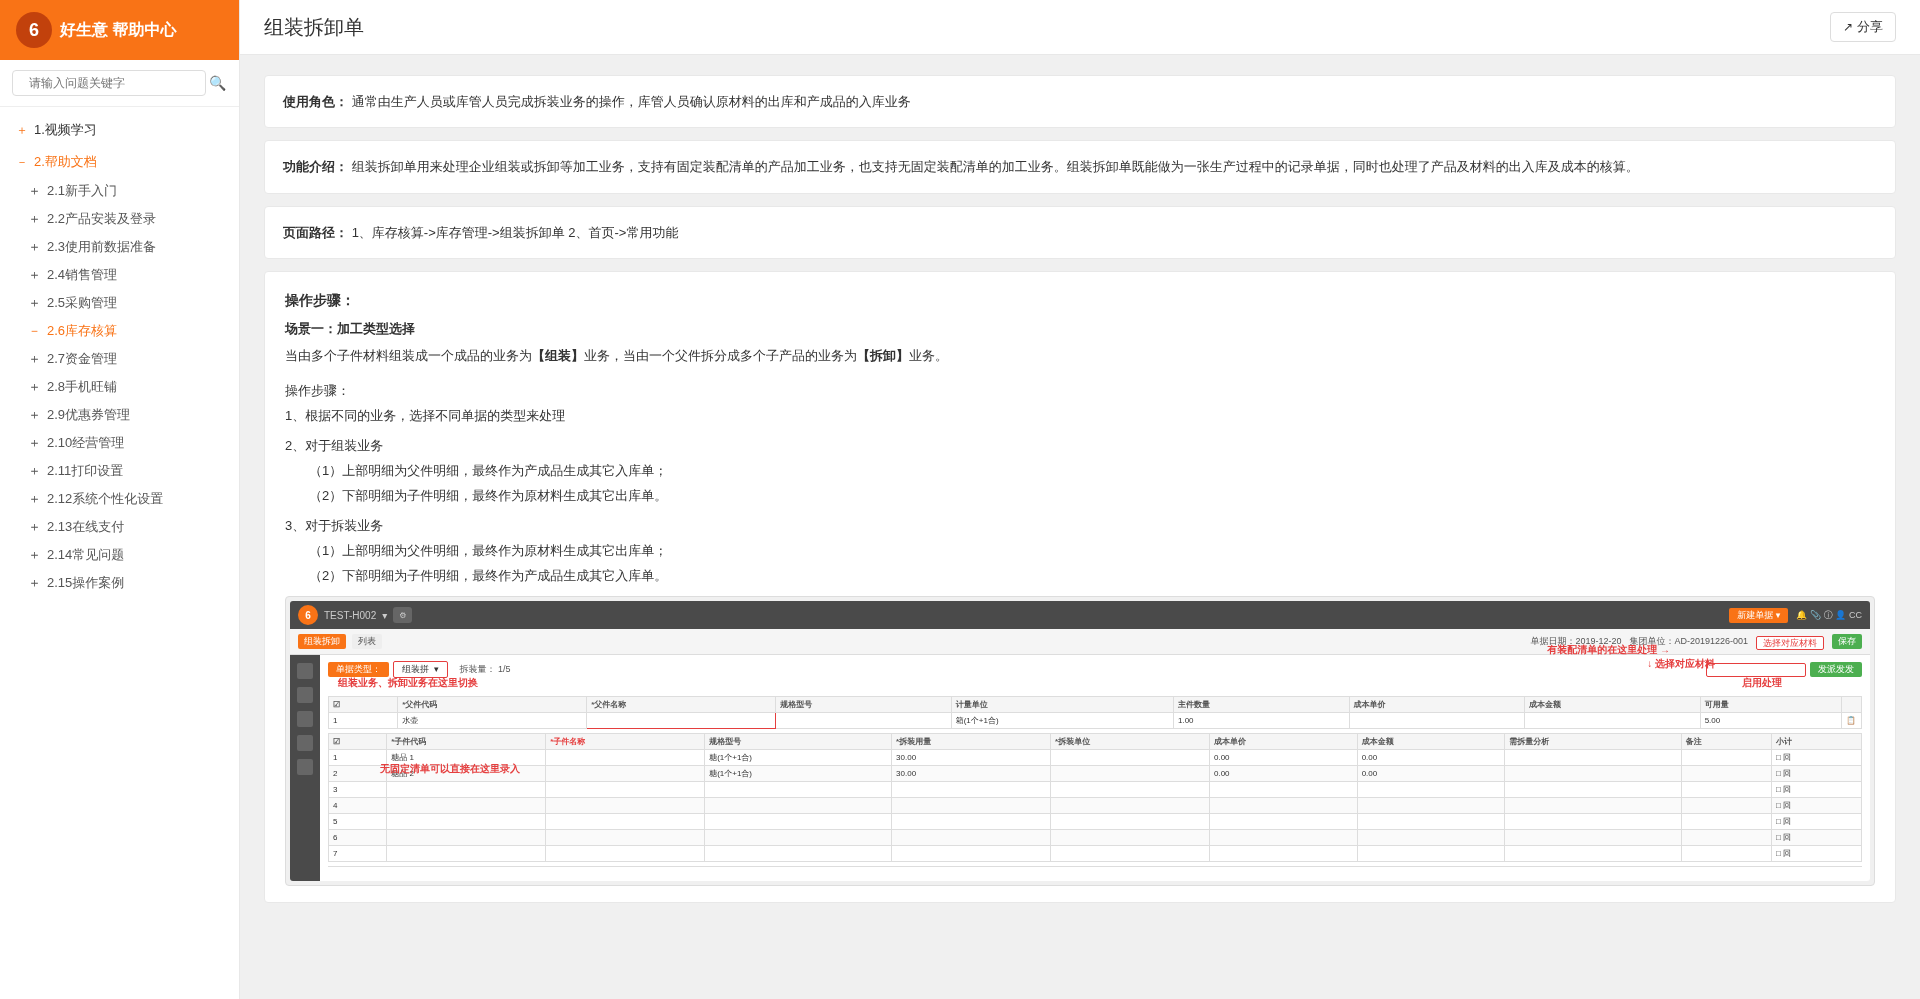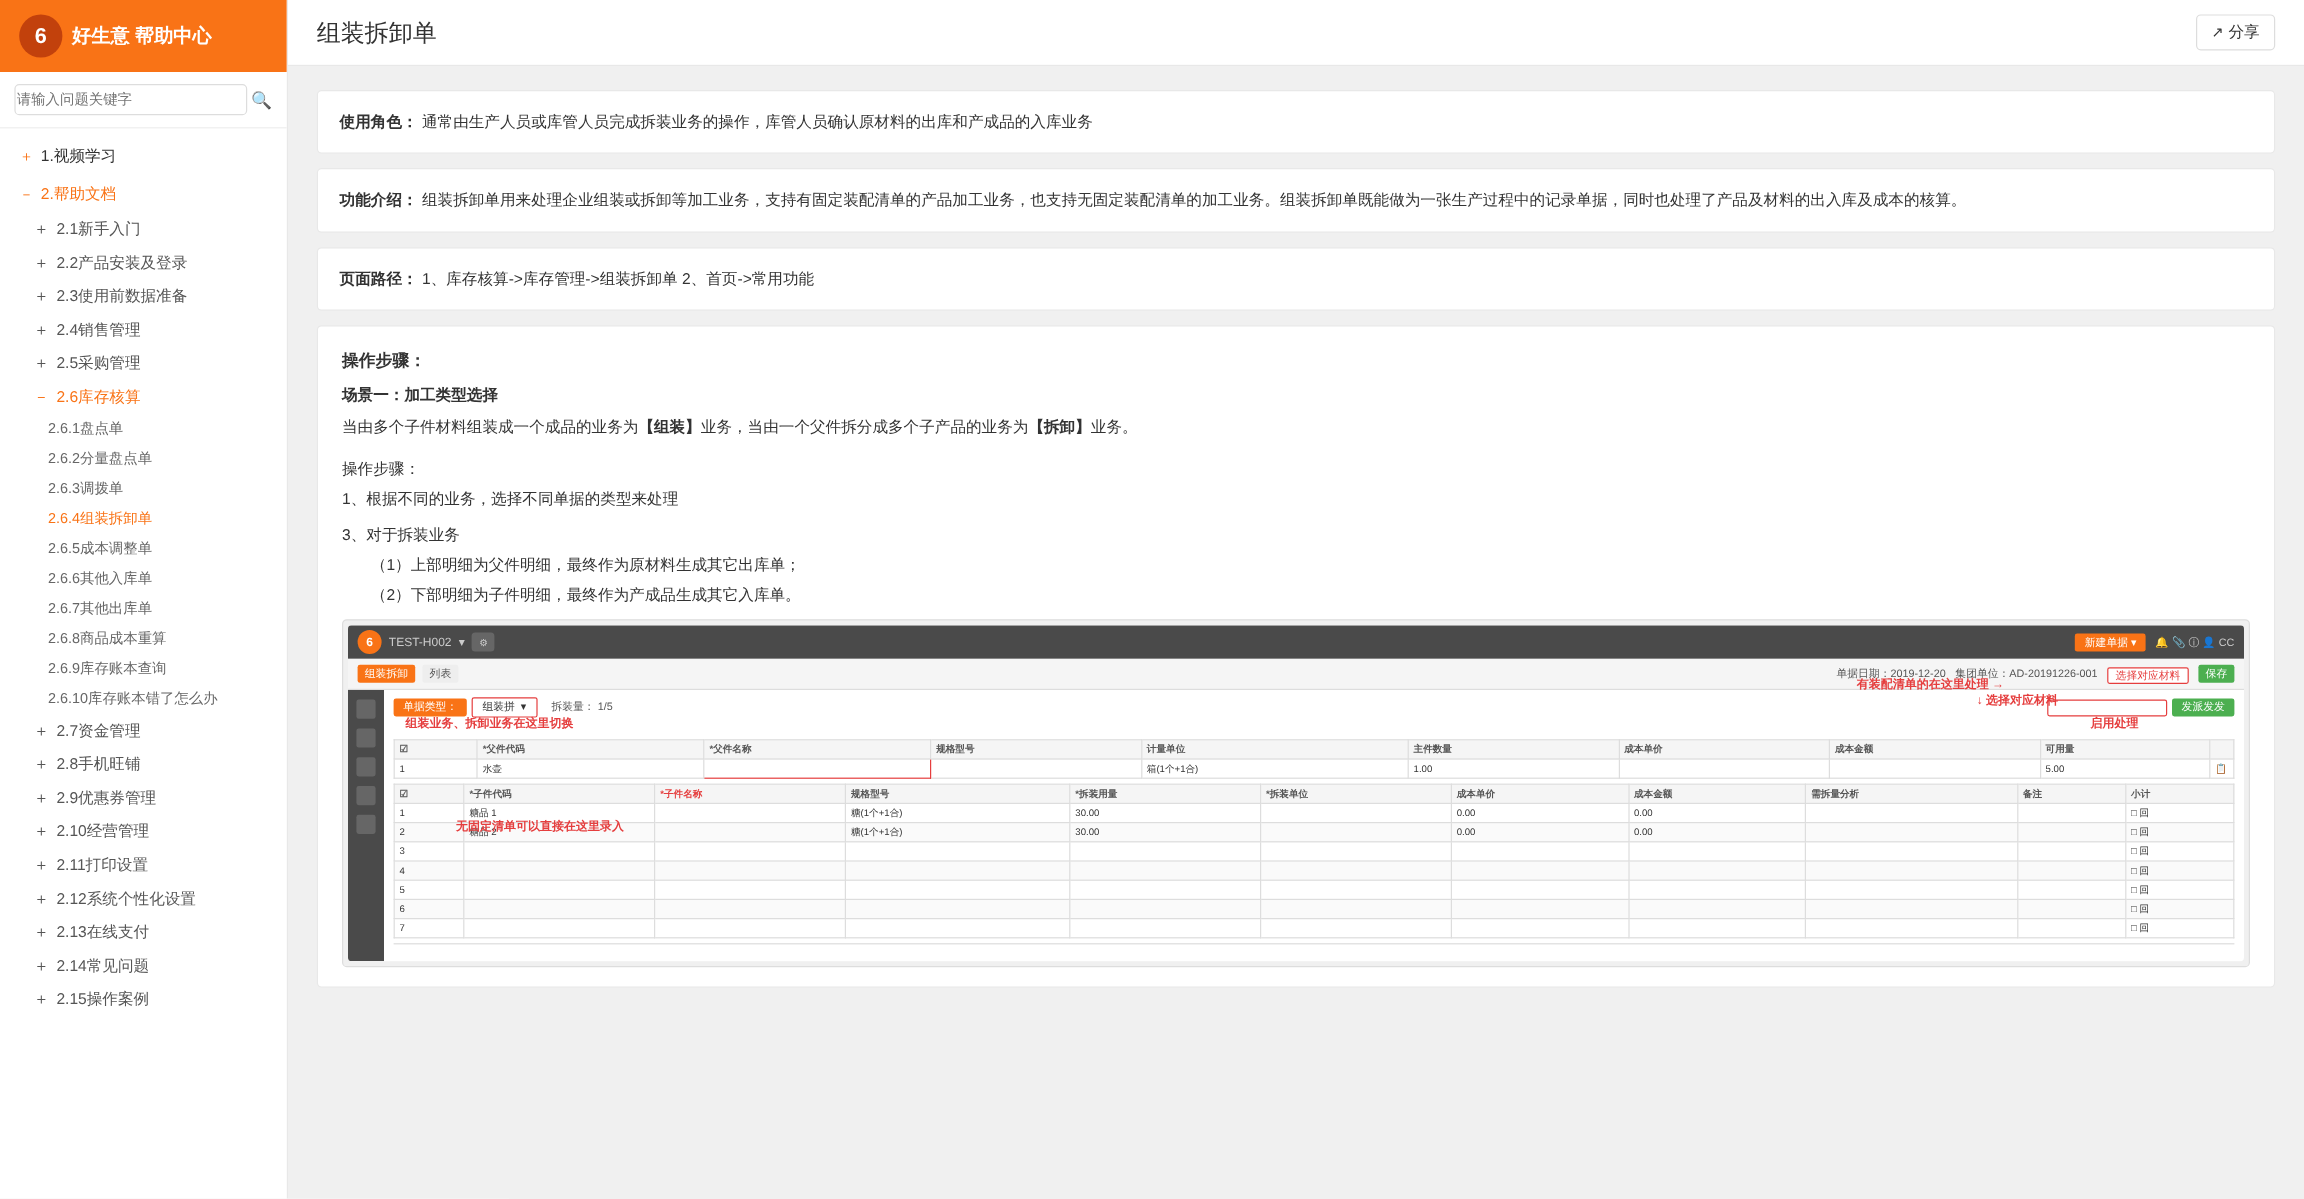--- a/index.html
+++ b/index.html
@@ -223,21 +223,21 @@
 <body>
 
 <div id="sidebar">
   <div id="sidebar-header">
     <div id="logo-circle">
       <span>6</span>
     </div>
     <span id="sidebar-title">好生意 帮助中心</span>
   </div>
   <div id="search-box">
-    <input id="search-input" type="text" style="flex: 1 1 0%; border: 1px solid rgb(221, 221, 221); border-radius: 4px; padding: 5px 1px; font-size: 12px; outline: none; color: rgb(153, 153, 153);" placeholder="请输入问题关键字">
+    <input id="search-input" type="text" style="flex: 1 1 0%; border: 1px solid rgb(221, 221, 221); border-radius: 4px; padding: 5px 16px; font-size: 12px; outline: none; color: rgb(153, 153, 153);" placeholder="请输入问题关键字">
     <button id="search-icon-btn" style="background:none;border:none;cursor:pointer;color:#999;font-size:14px;">🔍</button>
   </div>
   <div id="nav-tree">
 
     <div class="nav-section">
       <div class="nav-section-header">
         <span class="plus-icon">＋</span>
         <span>1.视频学习</span>
       </div>
     </div>
@@ -265,32 +265,20 @@
           <span>2.4销售管理</span>
         </div>
         <div class="nav-child">
           <span>＋</span>
           <span>2.5采购管理</span>
         </div>
 
         <div class="nav-child active">
           <span style="color:#f97316;">－</span>
           <span>2.6库存核算</span>
-        </div>
-        <div class="nav-grandchildren">
-          <div class="nav-grandchild">2.6.1盘点单</div>
-          <div class="nav-grandchild">2.6.2分量盘点单</div>
-          <div class="nav-grandchild">2.6.3调拨单</div>
-          <div class="nav-grandchild active">2.6.4组装拆卸单</div>
-          <div class="nav-grandchild">2.6.5成本调整单</div>
-          <div class="nav-grandchild">2.6.6其他入库单</div>
-          <div class="nav-grandchild">2.6.7其他出库单</div>
-          <div class="nav-grandchild">2.6.8商品成本重算</div>
-          <div class="nav-grandchild">2.6.9库存账本查询</div>
-          <div class="nav-grandchild">2.6.10库存账本错了怎么办</div>
         </div>
         <div class="nav-child">
           <span>＋</span>
           <span>2.7资金管理</span>
         </div>
         <div class="nav-child">
           <span>＋</span>
           <span>2.8手机旺铺</span>
         </div>
         <div class="nav-child">
@@ -353,20 +341,25 @@
 
     <div class="steps-block">
       <div class="section-title">操作步骤：</div>
       <div class="sub-title">场景一：加工类型选择</div>
       <div class="content-text">
         当由多个子件材料组装成一个成品的业务为<span class="bold">【组装】</span>业务，当由一个父件拆分成多个子产品的业务为<span class="bold">【拆卸】</span>业务。
       </div>
       <div class="content-text" style="margin-top:10px;"><span class="label-bold">操作步骤：</span></div>
       <div class="step-item">
         <span>1、根据不同的业务，选择不同单据的类型来处理</span>
+      </div>
+      <div class="step-item">
+        <span>2、对于组装业务</span>
+        <span class="indent">（1）上部明细为父件明细，最终作为产成品生成其它入库单；</span>
+        <span class="indent">（2）下部明细为子件明细，最终作为原材料生成其它出库单。</span>
       </div>
       <div class="step-item">
         <span>3、对于拆装业务</span>
         <span class="indent">（1）上部明细为父件明细，最终作为原材料生成其它出库单；</span>
         <span class="indent">（2）下部明细为子件明细，最终作为产成品生成其它入库单。</span>
       </div>
 
       <div class="screenshot-container">
         <div class="screenshot-inner">
           <div class="mock-screen">

